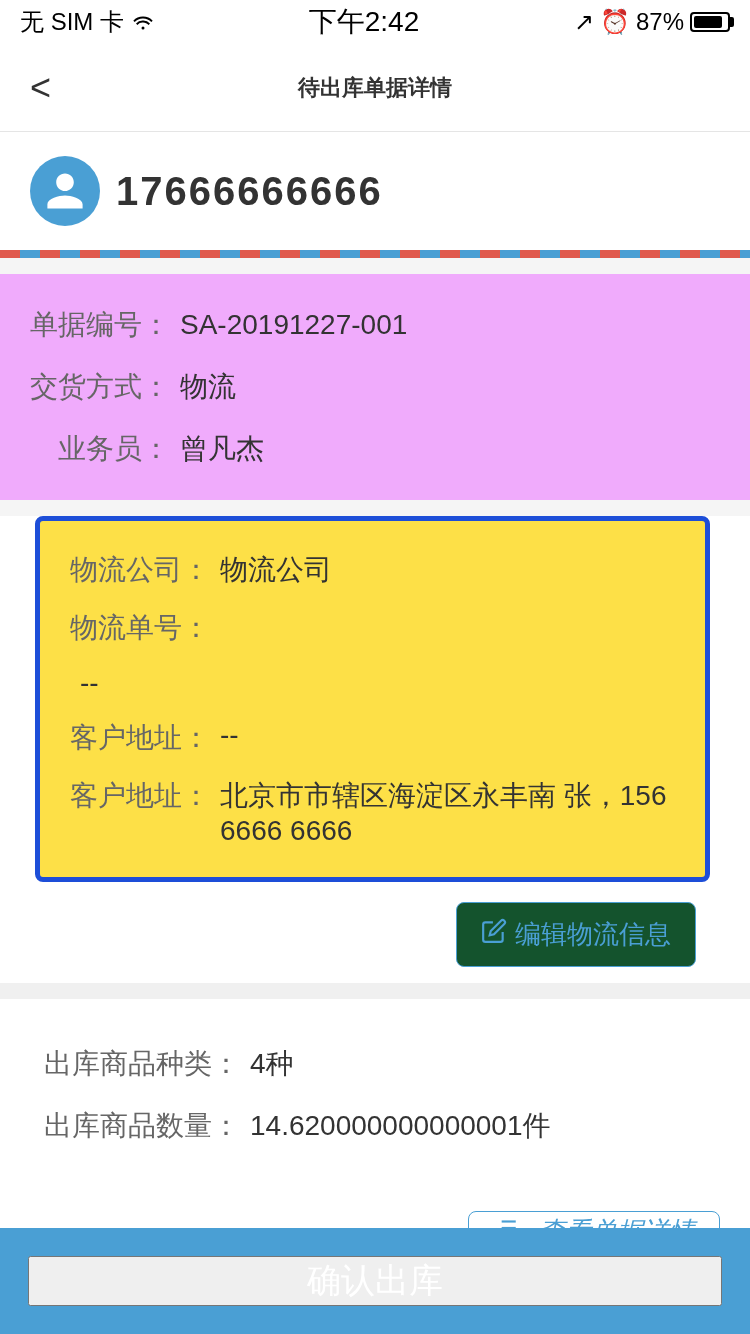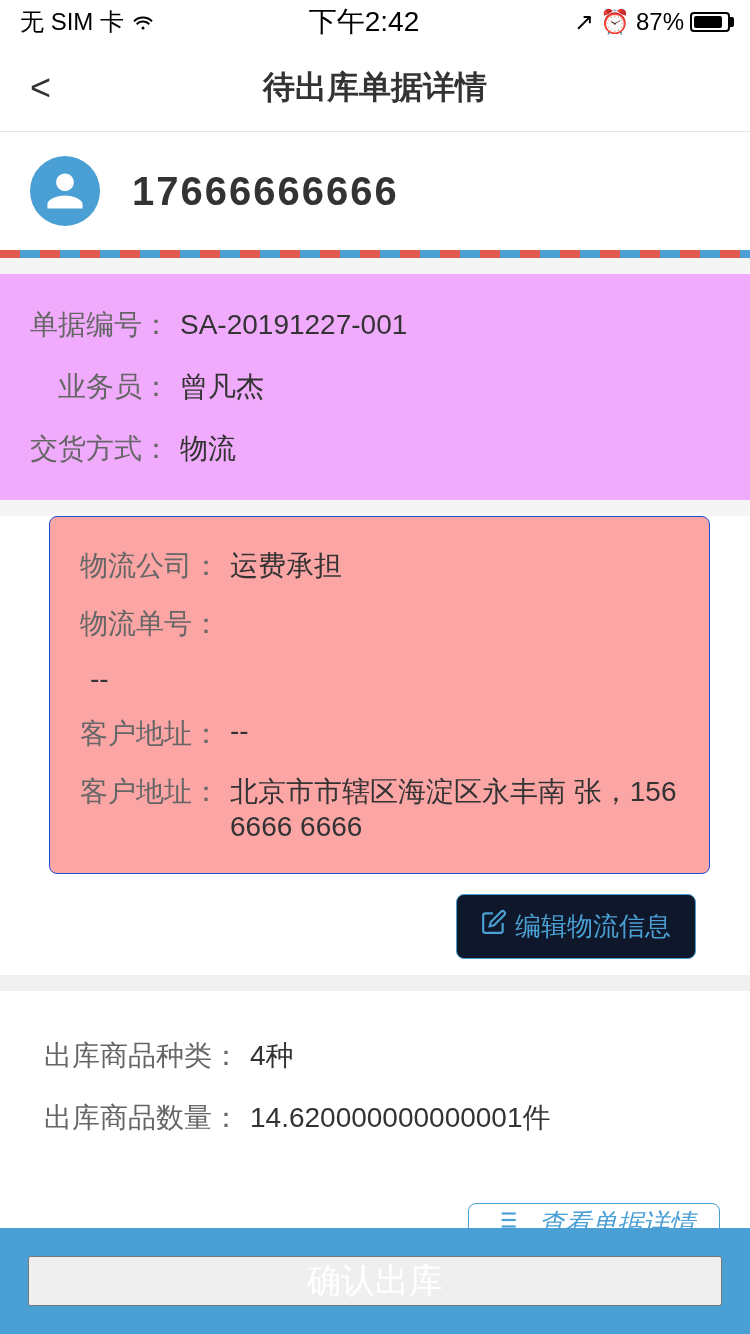--- a/index.html
+++ b/index.html
@@ -81,21 +81,21 @@
       border-bottom: 1px solid #e5e5e5;
     }
     .nav-back {
       position: absolute;
       left: 30px;
       font-size: 36px;
       color: #333;
       cursor: pointer;
     }
     .nav-title {
-      font-size: 32px;
+      font-size: 22px;
       font-weight: 600;
       color: #333;
     }
 
     
     .dashed-border {
       width: 100%;
       height: 8px;
       background: repeating-linear-gradient(
         90deg,
@@ -105,21 +105,21 @@
         #4a9fd4 40px
       );
     }
 
     
     .customer-header {
       background: #fff;
       padding: 24px 30px;
       display: flex;
       align-items: center;
-      gap: 32px;
+      gap: 16px;
     }
     .customer-avatar {
       width: 70px;
       height: 70px;
       border-radius: 50%;
       background: #4a9fd4;
       display: flex;
       align-items: center;
       justify-content: center;
       flex-shrink: 0;
@@ -160,25 +160,25 @@
     }
     .info-value {
       color: #333;
       font-size: 28px;
       margin-left: 10px;
       flex: 1;
     }
 
     
     .logistics-section {
-      background: #fca5a5;
+      background: #fde047;
       margin-top: 16px;
-      border: 1px solid #1d4ed8;
+      border: 5px solid #1d4ed8;
       border-radius: 8px;
-      margin-left: 25px;
+      margin-left: 11px;
       margin-right: 16px;
       padding: 30px;
     }
     .logistics-row {
       display: flex;
       align-items: flex-start;
       margin-bottom: 20px;
     }
     .logistics-row:last-child {
       margin-bottom: 0;
@@ -212,24 +212,24 @@
       padding: 20px 30px 16px;
       background: #fff;
     }
     .edit-btn {
       border: 1px solid #4a9fd4;
       color: #4a9fd4;
       border-radius: 8px;
       padding: 14px 24px;
       font-size: 26px;
       display: flex;
-      align-items: flex-start;
+      align-items: center;
       gap: 8px;
       cursor: pointer;
-      background: #0f172a;
+      background: #14532d;
     }
 
     
     .section-divider {
       height: 16px;
       background: #f0f0f0;
     }
 
     
     .goods-section {
@@ -324,34 +324,34 @@
 </div>
 
 <div class="dashed-border"></div>
 
 <div class="info-section">
   <div class="info-row">
     <span class="info-label">单据编号：</span>
     <span class="info-value">SA-20191227-001</span>
   </div>
   <div class="info-row">
+    <span class="info-label">交货方式：</span>
+    <span class="info-value">物流</span>
+  </div>
+  <div class="info-row">
     <span class="info-label">业务员：</span>
     <span class="info-value">曾凡杰</span>
-  </div>
-  <div class="info-row">
-    <span class="info-label">交货方式：</span>
-    <span class="info-value">物流</span>
   </div>
 </div>
 
 <div style="background:#fff; margin-top:16px; padding: 0 24px 0;">
   <div class="logistics-section">
     <div class="logistics-row">
       <span class="logistics-label">物流公司：</span>
-      <span class="logistics-value">运费承担</span>
+      <span class="logistics-value">物流公司</span>
     </div>
     <div class="logistics-row">
       <span class="logistics-label">物流单号：</span>
     </div>
     <div class="logistics-row">
       <span class="logistics-value">--</span>
     </div>
     <div class="logistics-row">
       <span class="logistics-label">客户地址：</span>
       <span class="logistics-value">--</span>

